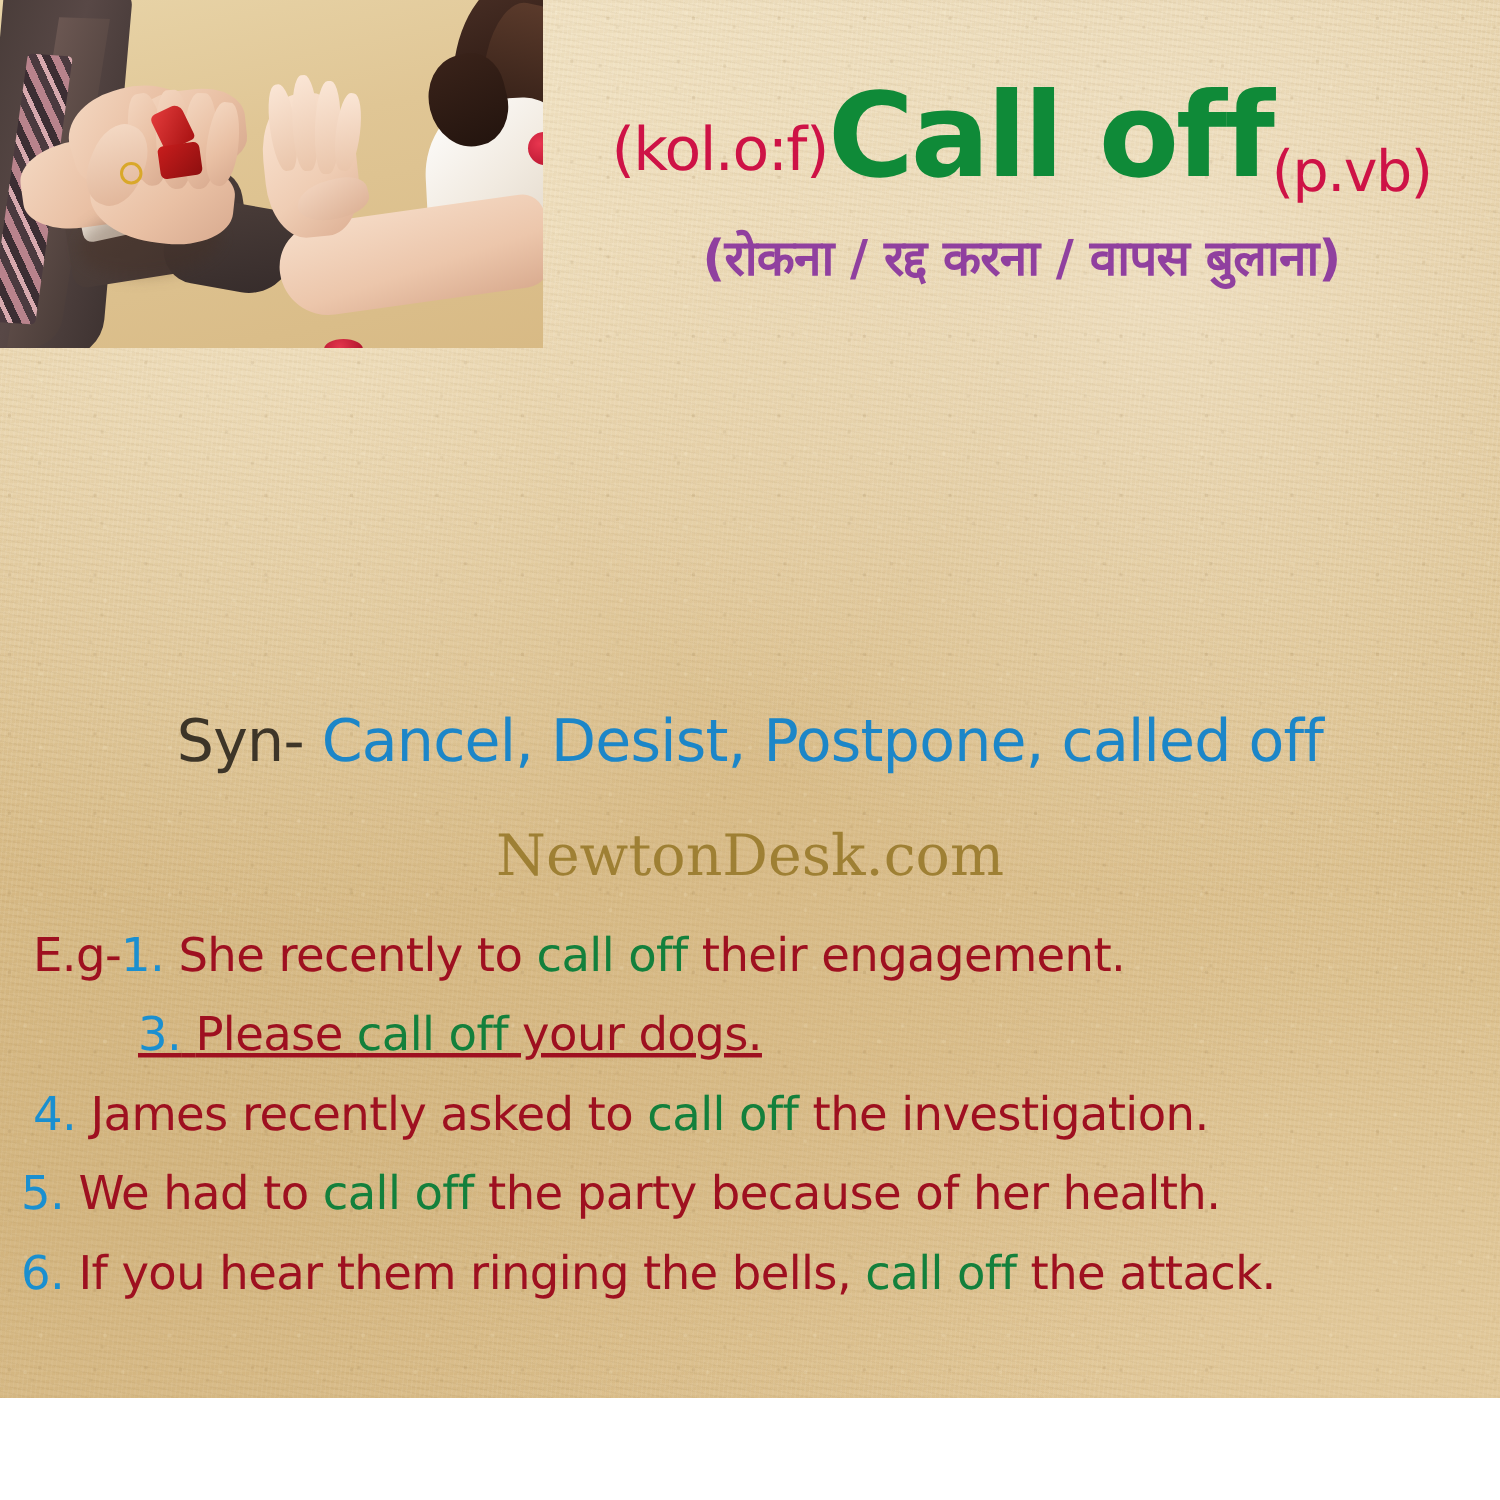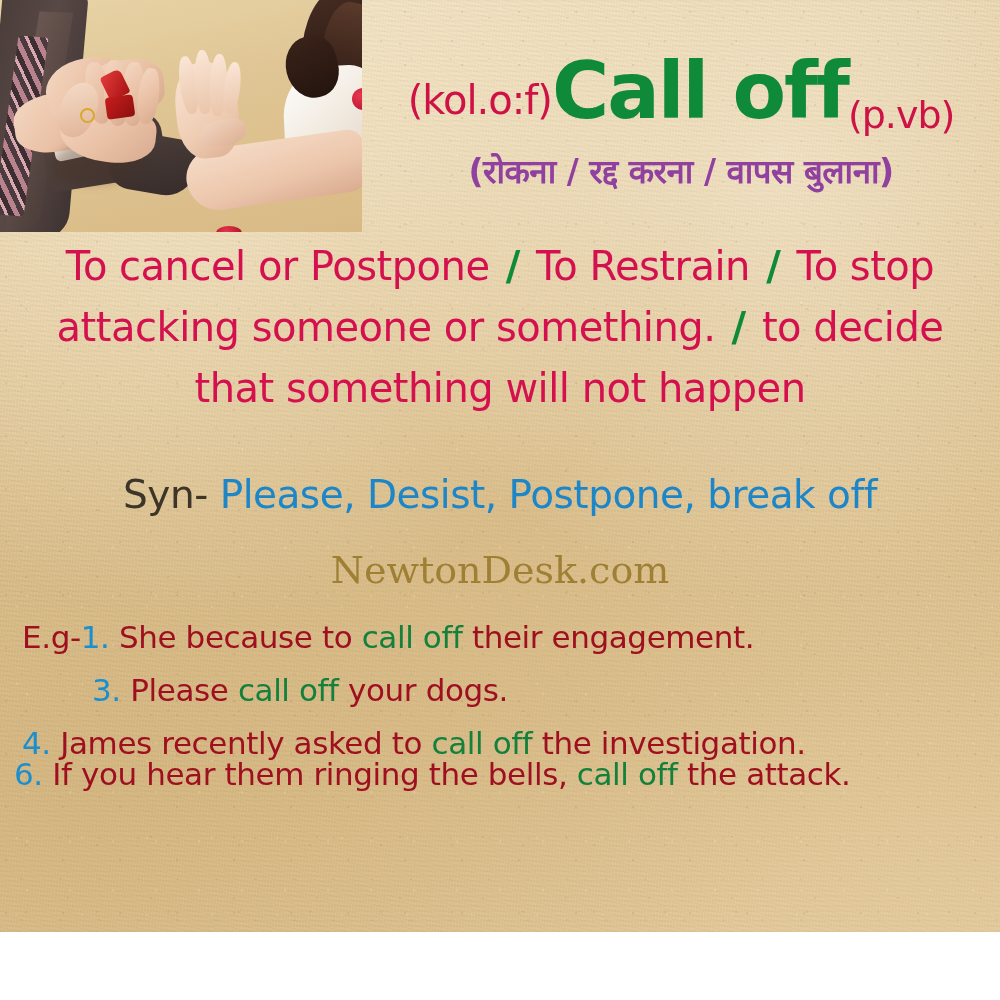--- a/index.html
+++ b/index.html
@@ -343,22 +343,22 @@
     font-family: "DejaVu Sans", sans-serif;
     font-size: 31px;
     font-weight: 500;
     color: #9e1020;
     letter-spacing: -0.4px;
     line-height: 1.0;
     white-space: nowrap;
   }
   .ex-1 { text-align: left;   padding-left: 14px;  margin-bottom: 22px; }
   .ex-2 { text-align: left;   padding-left: 84px;  margin-bottom: 22px; }
-  .ex-3 { text-align: left;   padding-left: 84px;  margin-bottom: 22px; }
-  .ex-4 { text-align: left;   padding-left: 14px;  }
+  .ex-3 { text-align: left;   padding-left: 84px;  margin-bottom: 22px; text-decoration: underline; }
+  .ex-4 { text-align: left;   padding-left: 14px;  margin-bottom: 22px; }
   .ex-5 { text-align: left;   padding-left: 6px;   margin-bottom: 22px; }
   .ex-6 { text-align: left;   padding-left: 6px; }
 
   .eg-label { color: #9e1020; text-align: right; }
   .ex-num   { color: #1a8fd0; }
   .hl       { color: #13803c; }
 </style>
 </head>
 <body>
 
@@ -401,52 +401,46 @@
     <div class="ph petal"></div>
     <div class="ph petal2"></div>
   </div>
 
   <div class="headline">
     <span class="phonetic">(kol.o:f)</span><span class="headword">Call off</span><span class="pos">(p.vb)</span>
   </div>
 
   <div class="hindi">(रोकना / रद्द करना / वापस बुलाना)</div>
 
-  <div class="definition">
-    <span>To cancel or Postpone</span>
-    <span class="sep">/</span>
-    <span>To Restrain</span>
-    <span class="sep">/</span>
-    <span>To stop attacking someone or something.</span>
-    <span class="sep">/</span>
-    <span>to decide that something will not happen</span>
-  </div>
 
   <div class="synonyms">
     <span class="syn-label">Syn-</span>
-    <span class="syn-list">Please, Desist, Postpone, break off</span>
+    <span class="syn-list">Cancel, Desist, Postpone, called off</span>
   </div>
 
   <div class="watermark">NewtonDesk.com</div>
 
   <div id="examples">
 
     <div class="ex-row ex-1">
-      <span class="eg-label">E.g-</span><span class="ex-num">1.</span> <span>She because to </span><span class="hl">call off</span><span> their engagement.</span>
+      <span class="eg-label">E.g-</span><span class="ex-num">1.</span> <span>She recently to </span><span class="hl">call off</span><span> their engagement.</span>
     </div>
 
 
     <div class="ex-row ex-3">
       <span class="ex-num">3.</span> <span>Please </span><span class="hl">call off</span><span> your dogs.</span>
     </div>
 
     <div class="ex-row ex-4">
       <span class="ex-num">4.</span> <span>James recently asked to </span><span class="hl">call off</span><span> the investigation.</span>
     </div>
 
+    <div class="ex-row ex-5">
+      <span class="ex-num">5.</span> <span>We had to </span><span class="hl">call off</span><span> the party because of her health.</span>
+    </div>
 
     <div class="ex-row ex-6">
       <span class="ex-num">6.</span> <span>If you hear them ringing the bells, </span><span class="hl">call off</span><span> the attack.</span>
     </div>
 
   </div>
 
 </div>
 
 </body></html>

